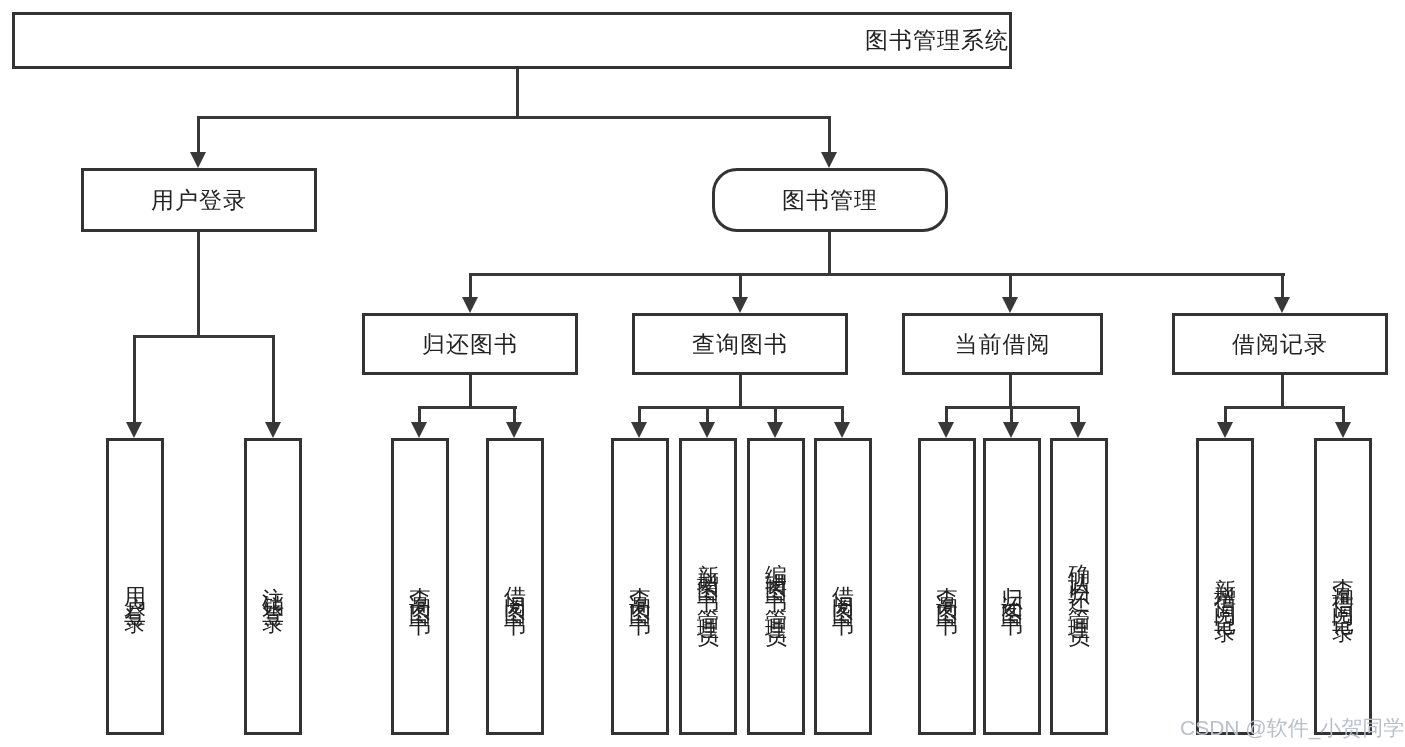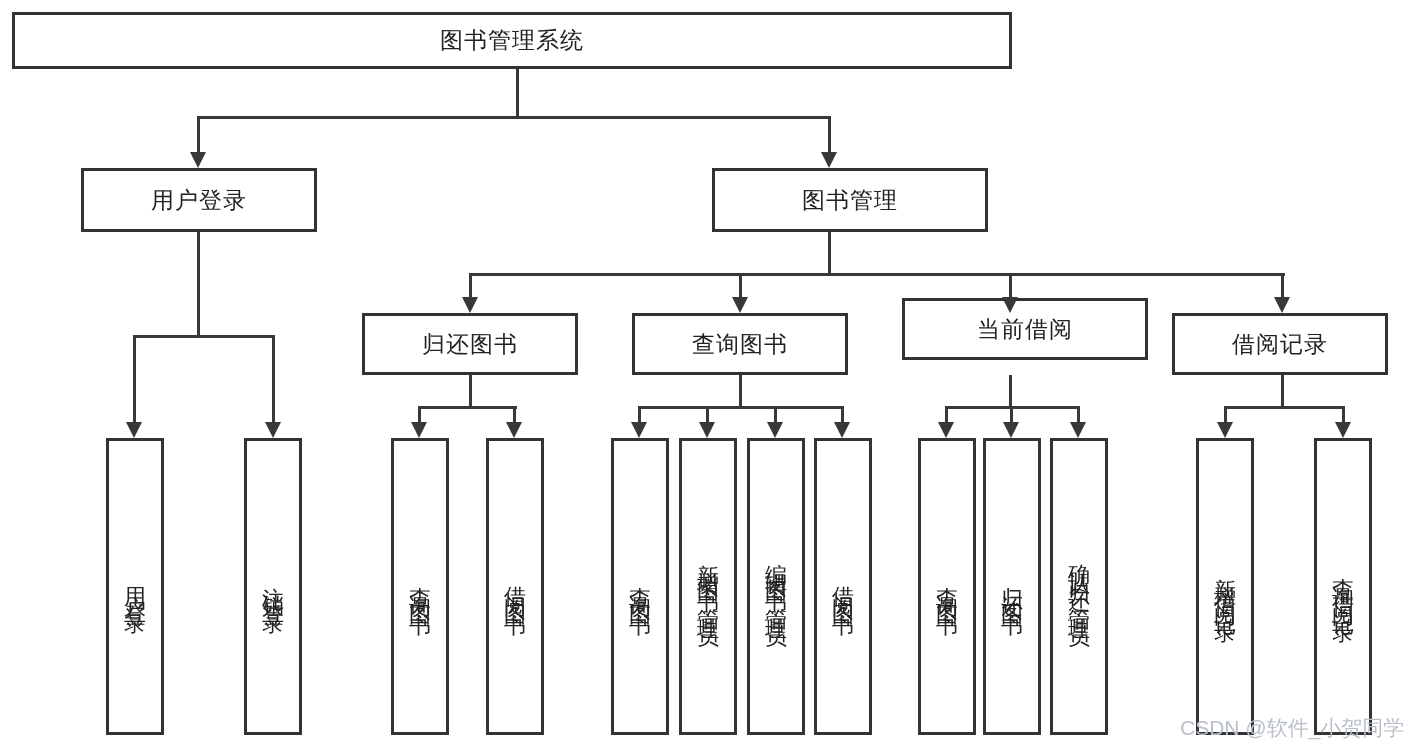--- a/index.html
+++ b/index.html
@@ -27,38 +27,38 @@
     border-top:16px solid #383838;
   }
   .watermark{
     position:absolute;left:1180px;top:714px;z-index:10;
     font-size:21px;color:#b9c0ca;white-space:nowrap;
   }
 </style>
 </head>
 <body>
 
-<div class="node hnode" style="left:12px;top:12px;width:1000px;height:57px;">
+<div class="node hnode" style="left:12px;top:12px;width:1000px;height:57px;justify-content:flex-end;">
   <span>图书管理系统</span>
 </div>
 
 <div class="node hnode" style="left:81px;top:168px;width:236px;height:64px;">
   <span>用户登录</span>
 </div>
-<div class="node hnode" style="left:712px;top:168px;width:276px;height:64px;">
+<div class="node hnode" style="left:712px;top:168px;width:236px;height:64px;border-radius:25px;">
   <span>图书管理</span>
 </div>
 
 <div class="node hnode" style="left:362px;top:313px;width:216px;height:62px;">
   <span>归还图书</span>
 </div>
 <div class="node hnode" style="left:632px;top:313px;width:216px;height:62px;">
   <span>查询图书</span>
 </div>
-<div class="node hnode" style="left:902px;top:298px;width:246px;height:62px;">
+<div class="node hnode" style="left:902px;top:313px;width:201px;height:62px;">
   <span>当前借阅</span>
 </div>
 <div class="node hnode" style="left:1172px;top:313px;width:216px;height:62px;">
   <span>借阅记录</span>
 </div>
 
 <div class="node vnode" style="left:106px;top:438px;width:58px;height:297px;">
   <span class="vtext">用户登录</span>
 </div>
 <div class="node vnode" style="left:244px;top:438px;width:58px;height:297px;">

